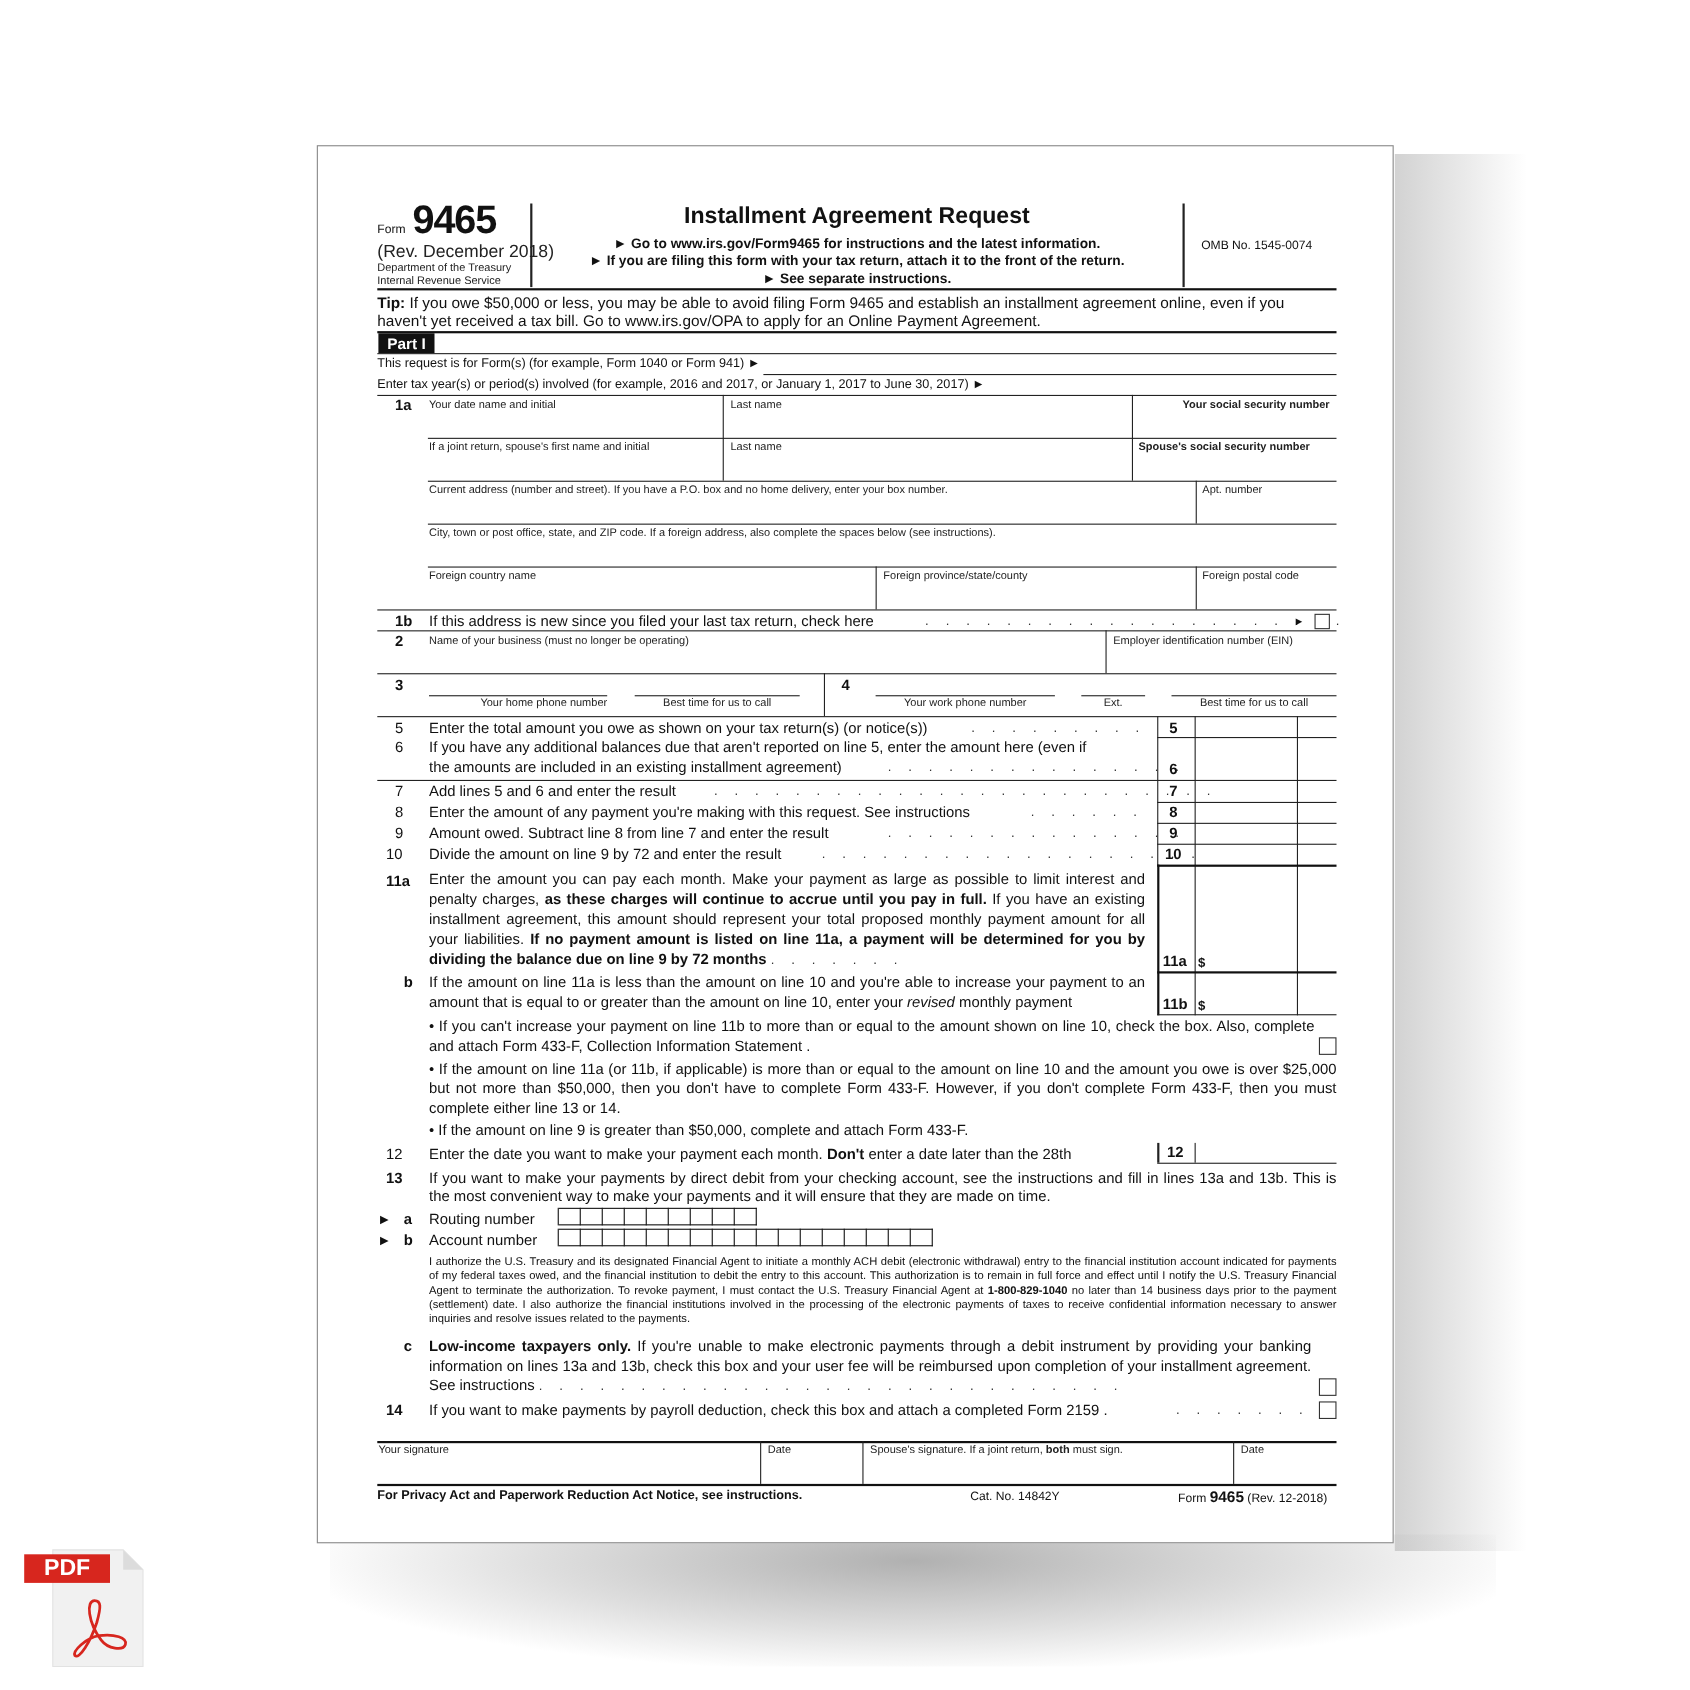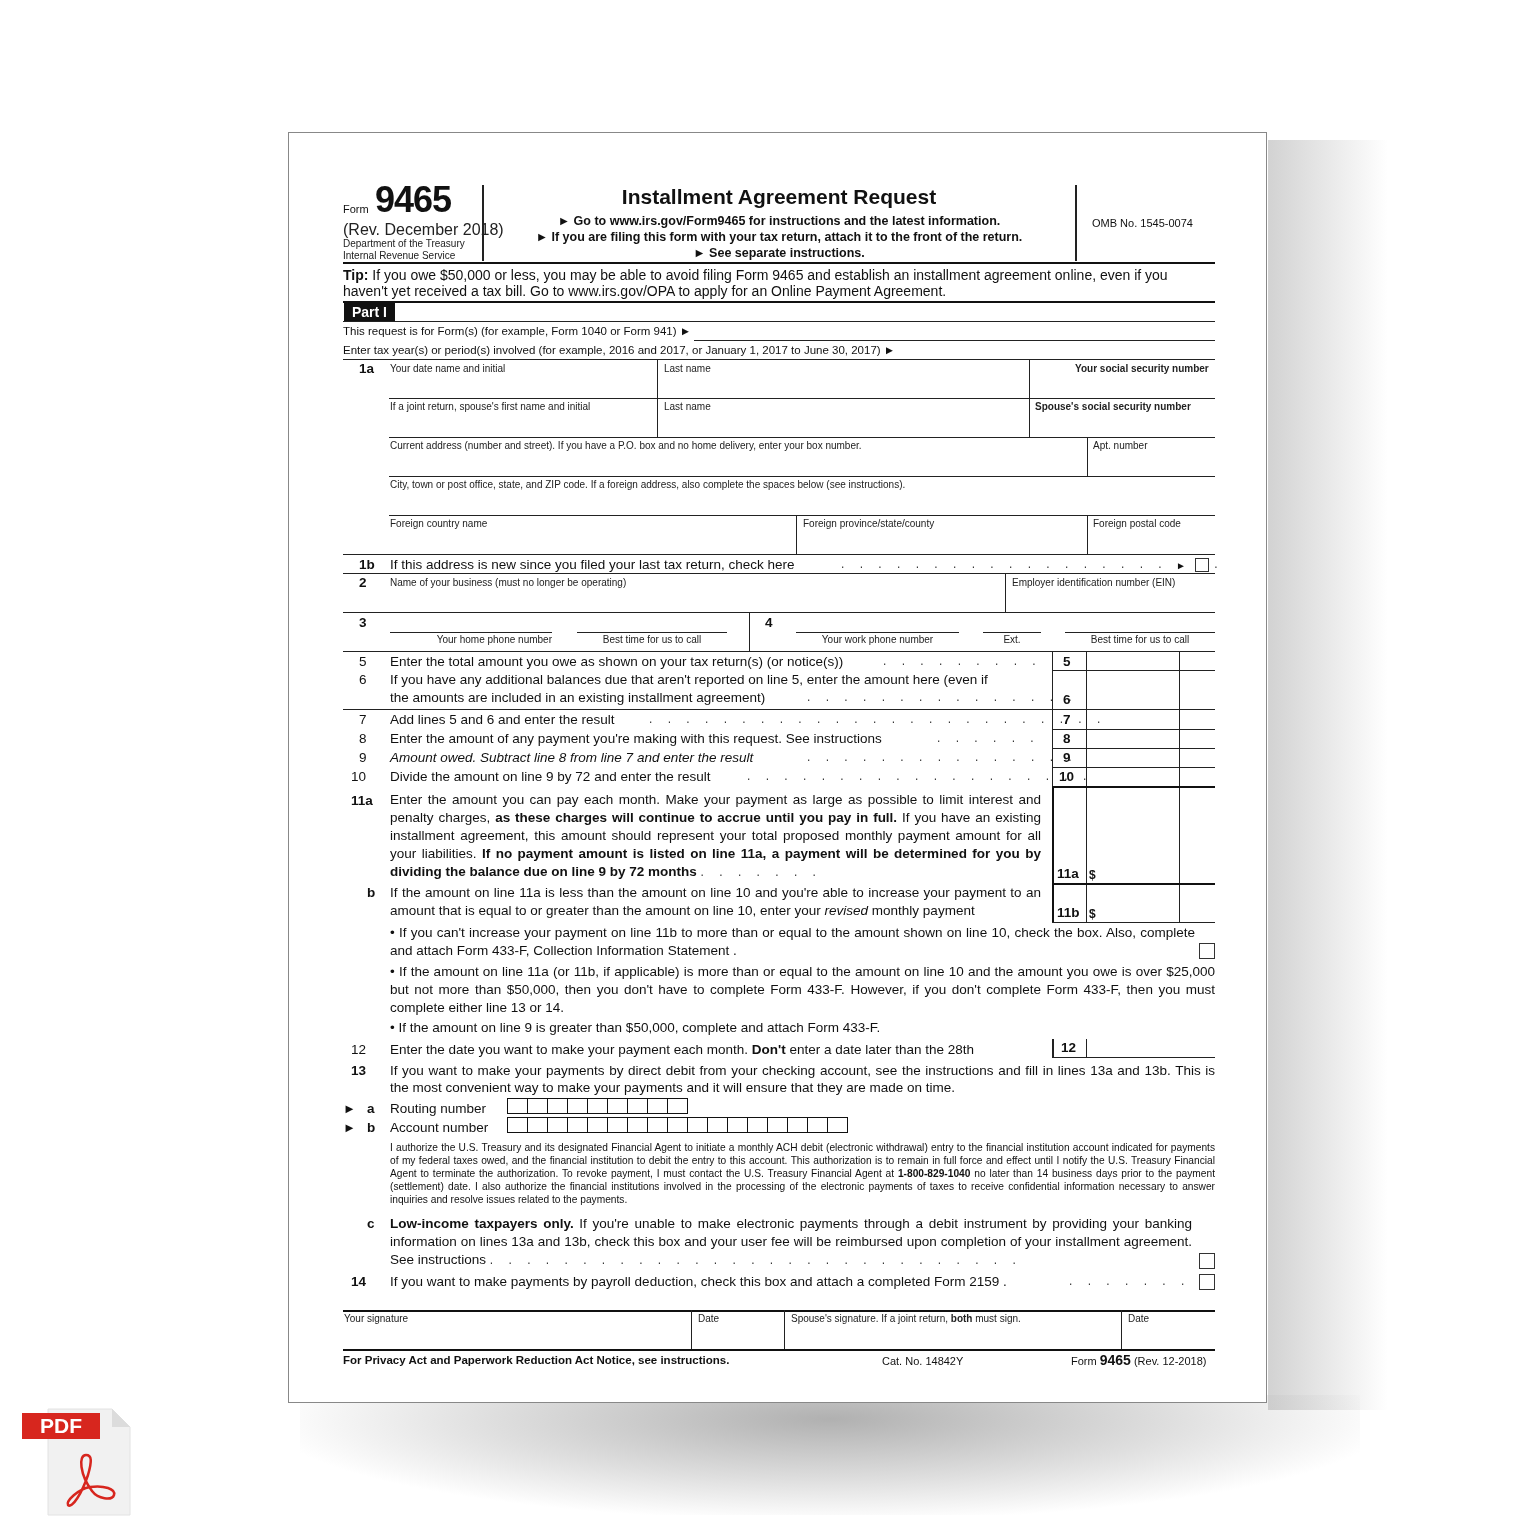--- a/index.html
+++ b/index.html
@@ -139,21 +139,21 @@
   <div class="hl" style="left:763px;top:596px;width:163px;"></div>
 
   <span class="abs ln" style="left:70px;top:598px;">8</span>
   <span class="abs ln" style="left:101px;top:598px;">Enter the amount of any payment you're making with this request. See instructions</span>
   <span class="abs dots" style="left:648px;top:598px;font-size:12px;">. . . . . .</span>
   <span class="abs num" style="left:774px;top:598px;">8</span>
   <div class="abs" style="left:798px;top:597px;width:128px;height:18px;"></div>
   <div class="hl" style="left:763px;top:615px;width:163px;"></div>
 
   <span class="abs ln" style="left:70px;top:617px;">9</span>
-  <span class="abs ln" style="left:101px;top:617px;font-style:italic;">Amount owed. Subtract line 8 from line 7 and enter the result</span>
+  <span class="abs ln" style="left:101px;top:617px;">Amount owed. Subtract line 8 from line 7 and enter the result</span>
   <span class="abs dots" style="left:518px;top:617px;font-size:12px;">. . . . . . . . . . . . . . .</span>
   <span class="abs num" style="left:774px;top:617px;">9</span>
   <div class="abs" style="left:798px;top:616px;width:128px;height:18px;"></div>
   <div class="hl" style="left:763px;top:634px;width:163px;"></div>
 
   <span class="abs ln" style="left:62px;top:636px;">10</span>
   <span class="abs ln" style="left:101px;top:636px;">Divide the amount on line 9 by 72 and enter the result</span>
   <span class="abs dots" style="left:458px;top:636px;font-size:12px;">. . . . . . . . . . . . . . . . . . .</span>
   <span class="abs num" style="left:770px;top:636px;">10</span>
   <div class="abs" style="left:798px;top:635px;width:128px;height:18px;"></div>

